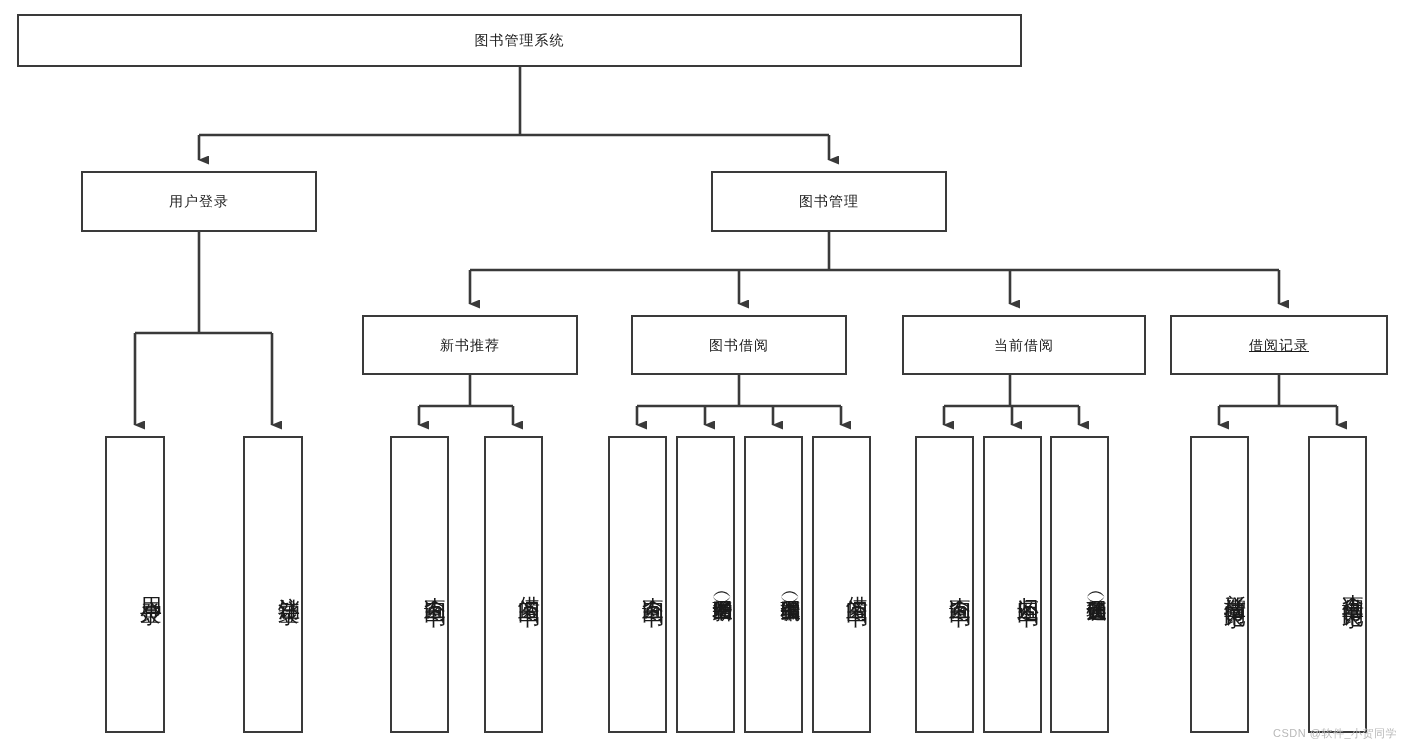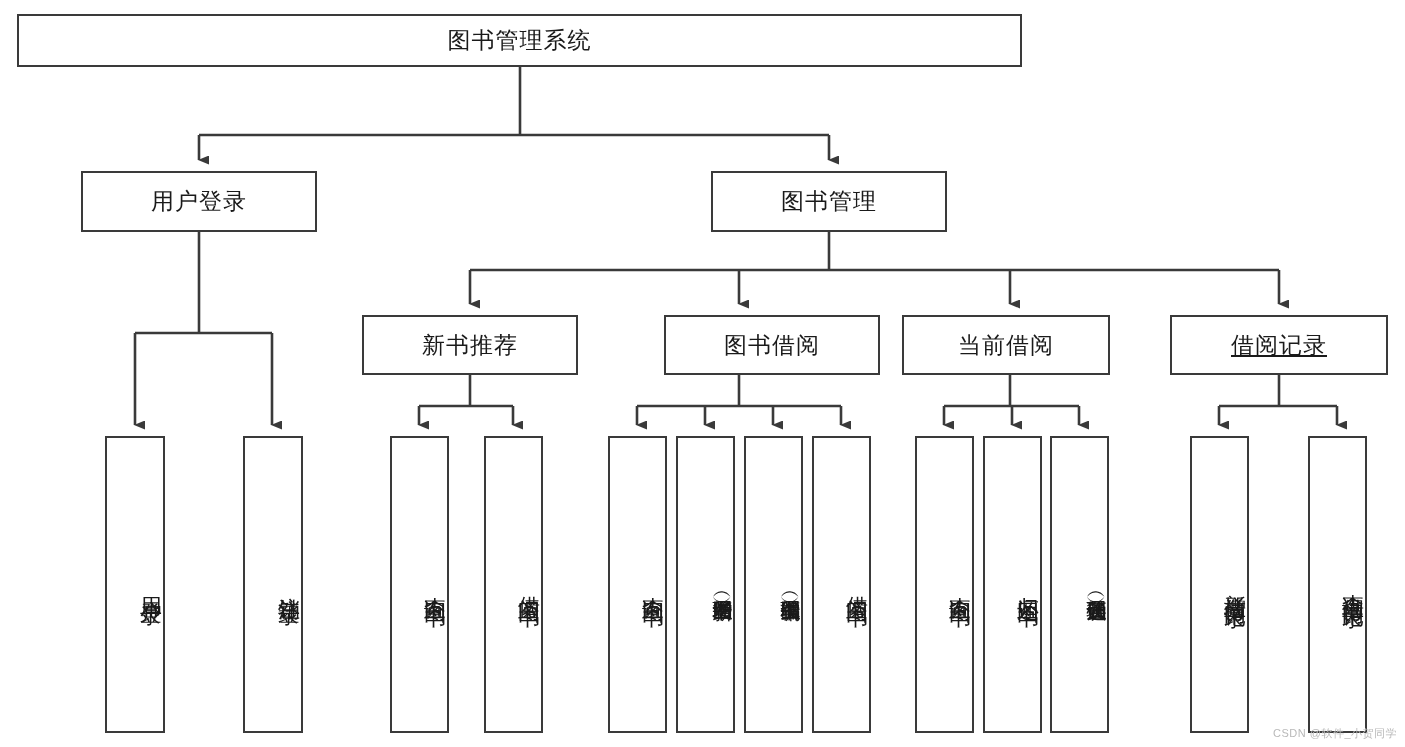--- a/index.html
+++ b/index.html
@@ -28,21 +28,21 @@
     position: absolute;
     box-sizing: border-box;
     border: 2px solid #3a3a3a;
     background: #ffffff;
     display: flex;
     align-items: center;
     justify-content: center;
     color: #1a1a1a;
   }
   .node-box.horizontal {
-    font-size: 23px;
+    font-size: 14px;
     letter-spacing: 1px;
   }
   .node-box.vertical {
     writing-mode: vertical-rl;
     text-orientation: upright;
     font-size: 22px;
     letter-spacing: 3px;
     padding-top: 8px;
     padding-bottom: 8px;
     align-items: flex-start;
@@ -124,24 +124,24 @@
       </div>
       <div class="node-box horizontal" style="left: 81px; top: 171px; width: 236px; height: 61px;">
         <span class="node-label">用户登录</span>
       </div>
       <div class="node-box horizontal" style="left: 711px; top: 171px; width: 236px; height: 61px;">
         <span class="node-label">图书管理</span>
       </div>
       <div class="node-box horizontal" style="left: 362px; top: 315px; width: 216px; height: 60px;">
         <span class="node-label">新书推荐</span>
       </div>
-      <div class="node-box horizontal" style="left: 631px; top: 315px; width: 216px; height: 60px; margin-left: 33px;">
+      <div class="node-box horizontal" style="left: 631px; top: 315px; width: 216px; height: 60px;">
         <span class="node-label">图书借阅</span>
       </div>
-      <div class="node-box horizontal" style="left: 902px; top: 315px; width: 208px; height: 60px;">
+      <div class="node-box horizontal" style="left: 902px; top: 315px; width: 244px; height: 60px;">
         <span class="node-label">当前借阅</span>
       </div>
       <div class="node-box horizontal" style="left: 1170px; top: 315px; width: 218px; height: 60px; text-decoration: underline;">
         <span class="node-label">借阅记录</span>
       </div>
       <div class="node-box vertical" style="left: 105px; top: 436px; width: 60px; height: 297px;">
         <span class="node-label">用户登录</span>
       </div>
       <div class="node-box vertical" style="left: 243px; top: 436px; width: 60px; height: 297px;">
         <span class="node-label">注销登录</span>

